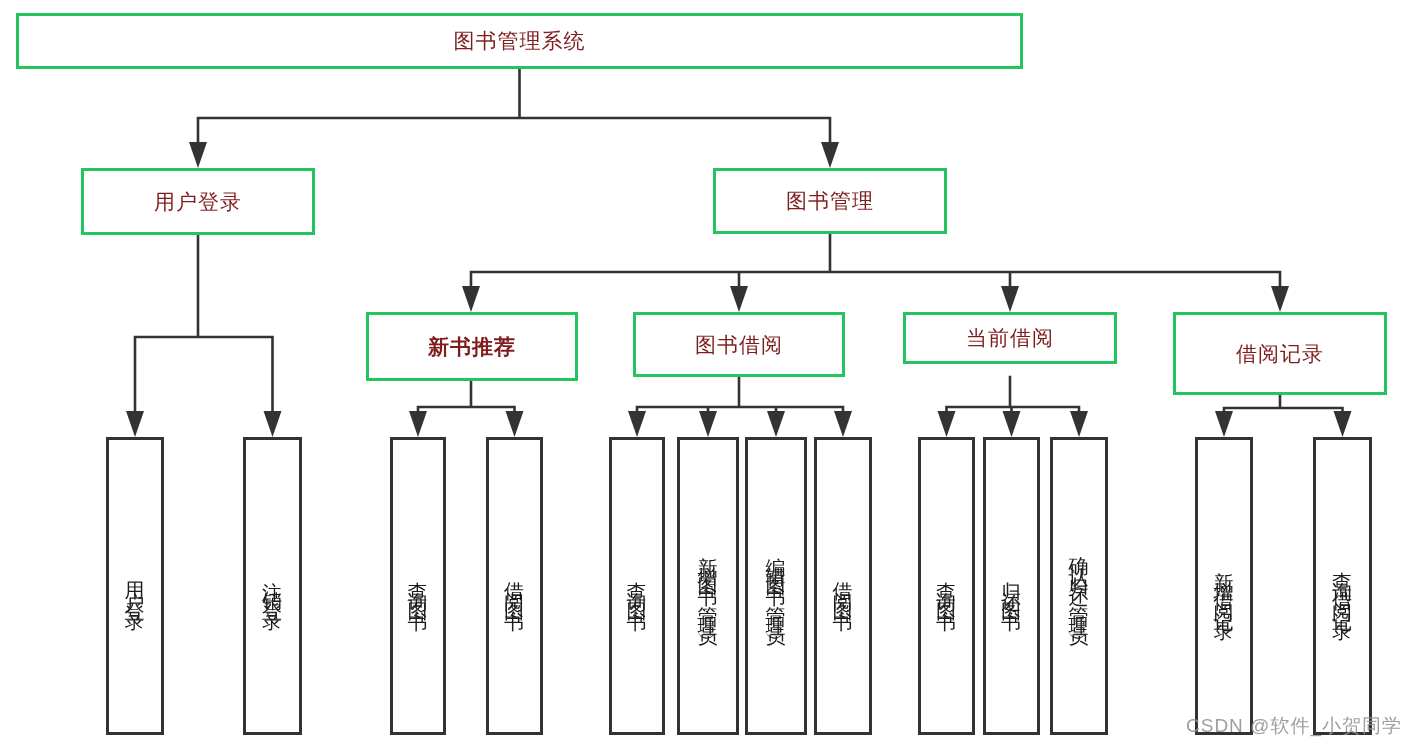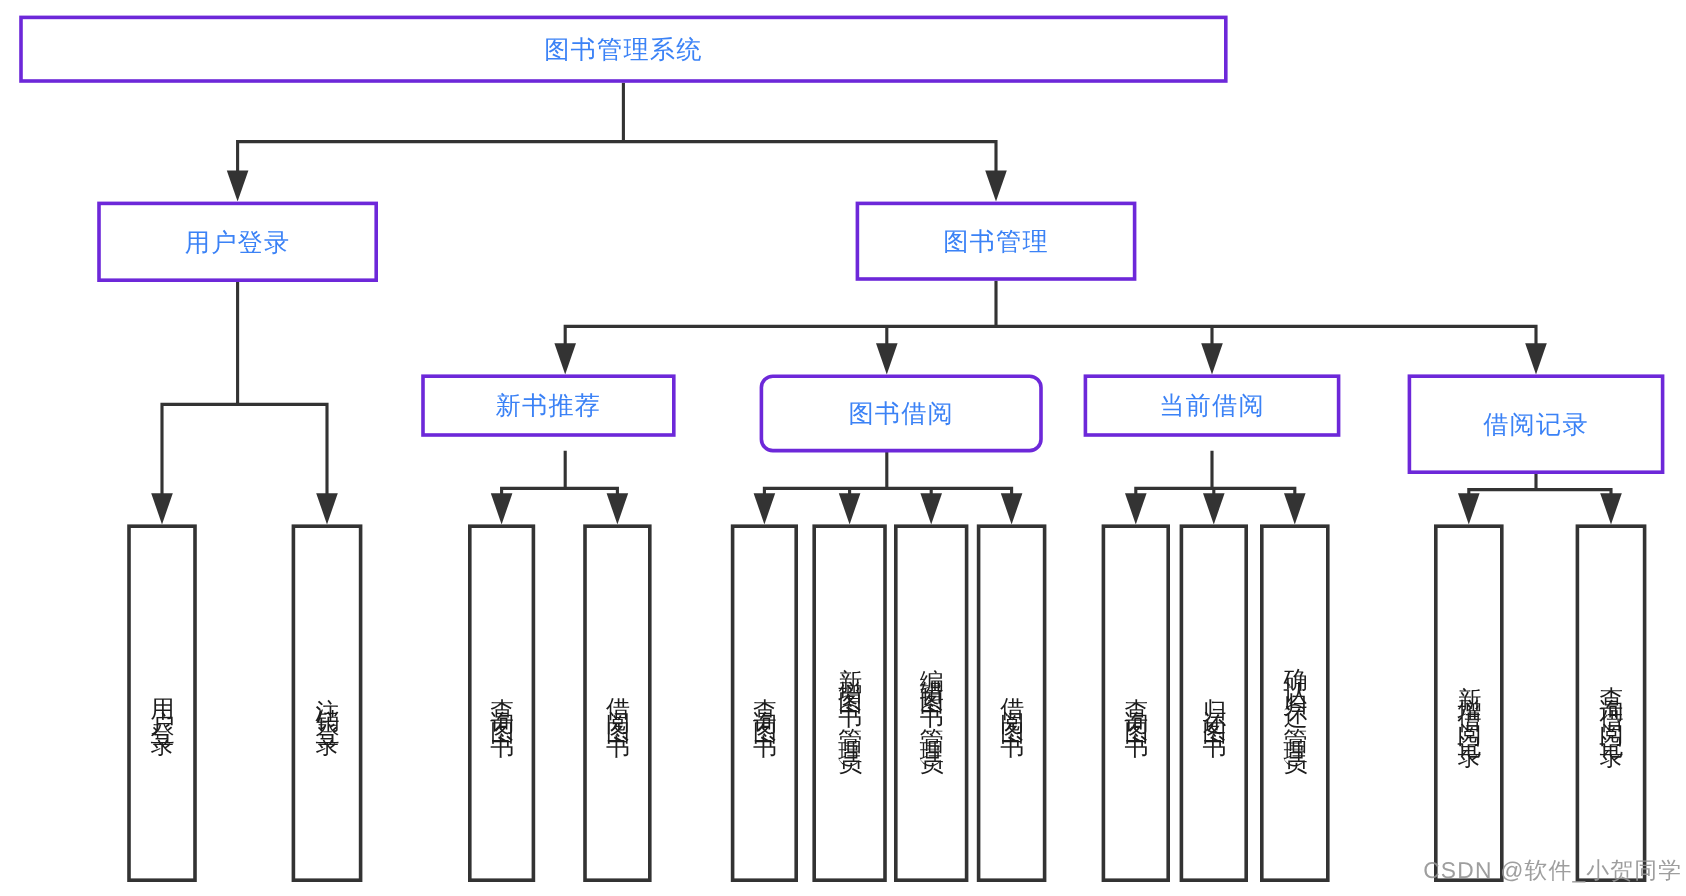--- a/index.html
+++ b/index.html
@@ -9,23 +9,23 @@
     background:#ffffff;
     overflow:hidden;
     font-family:"Liberation Sans","DejaVu Sans",sans-serif;
   }
   .wires {
     position:absolute; left:0; top:0; width:1405px; height:747px;
     z-index:0; pointer-events:none;
   }
   .hbox {
     position:absolute; box-sizing:border-box;
-    border:3px solid #6d28d9; background:#ffffff;
+    border:3px solid #22c55e; background:#ffffff;
     display:flex; align-items:center; justify-content:center;
-    font-size:21px; color:#3b82f6; letter-spacing:1px;
+    font-size:21px; color:#7f1d1d; letter-spacing:1px;
     z-index:1; white-space:nowrap;
   }
   .vbox {
     position:absolute; box-sizing:border-box;
     border:3px solid #333333; background:#ffffff;
     display:flex; align-items:center; justify-content:center;
     z-index:1;
   }
   .vbox span {
     writing-mode:vertical-rl; text-orientation:mixed;
@@ -34,22 +34,22 @@
   }
   .watermark {
     position:absolute; left:1186px; top:713px;
     font-size:19px; color:rgba(148,148,148,0.9);
     letter-spacing:1px; z-index:3; white-space:nowrap;
   }
   
   #n-root   { left:16px;  top:13px;  width:1007px; height:56px; }
   #n-login  { left:81px;  top:168px; width:234px;  height:67px; }
   #n-mgmt   { left:713px; top:168px; width:234px;  height:66px; }
-  #n-newrec { left:351px; top:312px; width:212px;  height:52px; }
-  #n-borrow { left:633px; top:312px; width:236px;  height:65px;border-radius:11px; }
+  #n-newrec { left:366px; top:312px; width:212px;  height:69px;font-weight:bold; }
+  #n-borrow { left:633px; top:312px; width:212px;  height:65px; }
   #n-cur    { left:903px; top:312px; width:214px;  height:52px; }
   #n-rec    { left:1173px;top:312px; width:214px;  height:83px; }
   .leaf { top:437px; height:298px; }
   #l-login1 { left:106px;  width:58px; }
   #l-logout { left:243px;  width:59px; }
   #l-q1     { left:390px;  width:56px; }
   #l-b1     { left:486px;  width:57px; }
   #l-q2     { left:609px;  width:56px; }
   #l-add    { left:677px;  width:62px; }
   #l-edit   { left:745px;  width:62px; }

